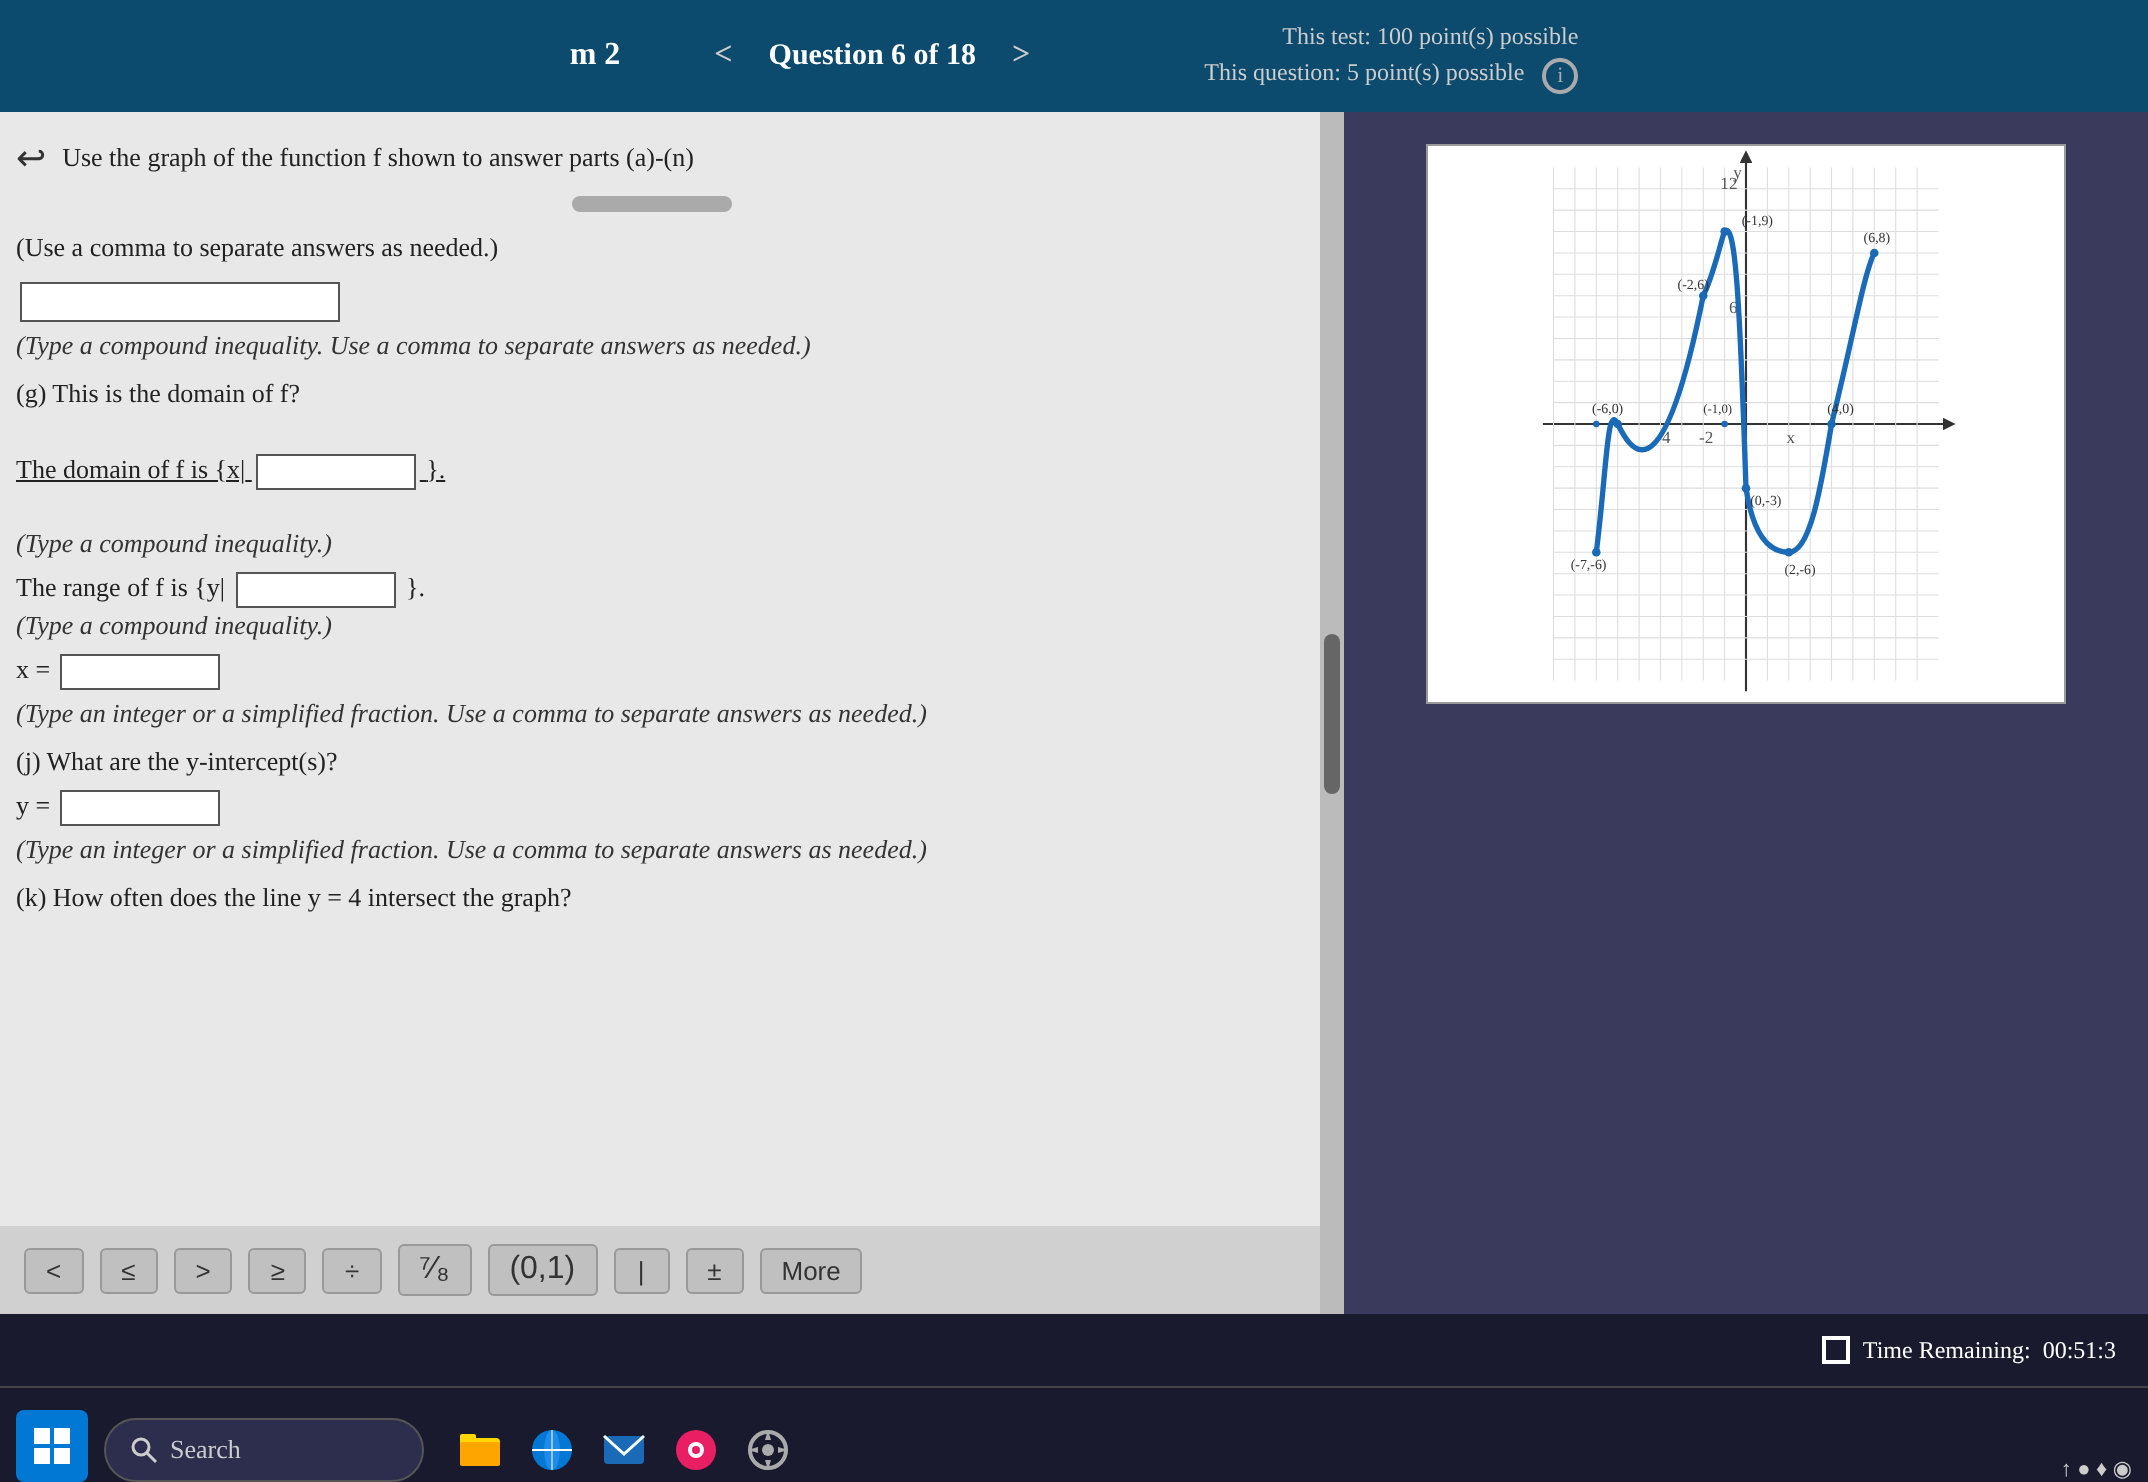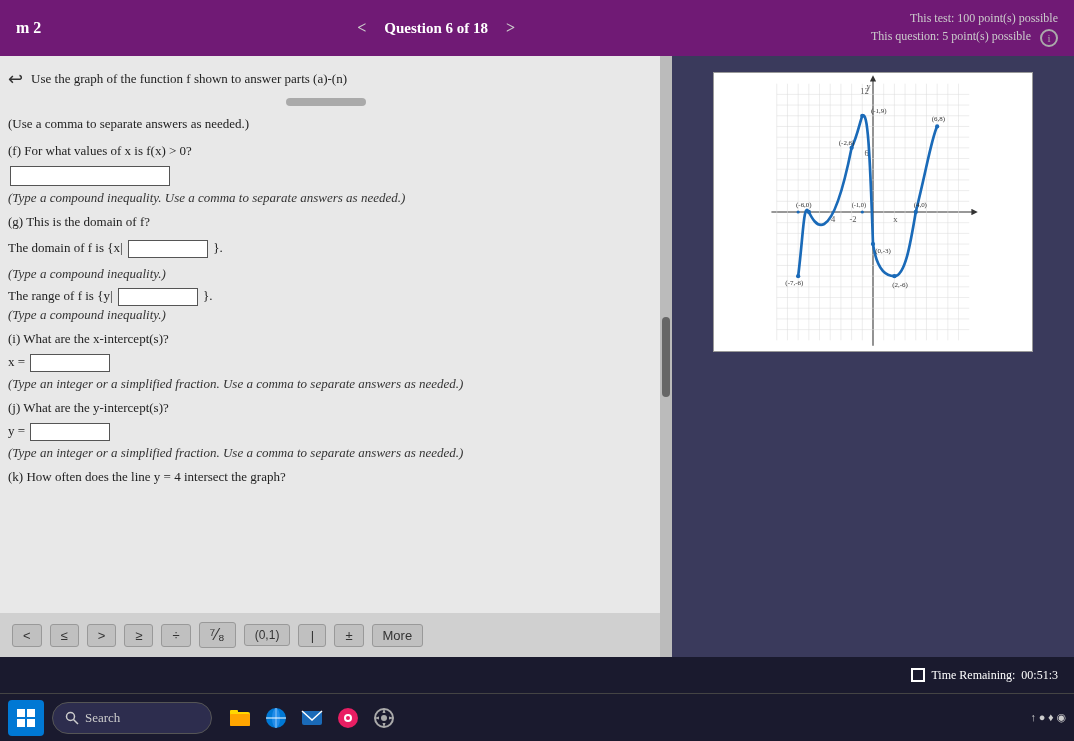--- a/index.html
+++ b/index.html
@@ -10,25 +10,25 @@
       color: #222;
       height: 741px;
       width: 1074px;
       overflow: hidden;
       display: flex;
       flex-direction: column;
     }
 
     
     .top-bar {
-      background: #701a75;
+      background: #0c4a6e;
       height: 56px;
       display: flex;
       align-items: center;
-      justify-content: space-between;
+      justify-content: center;
       padding: 0 16px;
       color: #fff;
       flex-shrink: 0;
       gap: 41px;
     }
     .top-bar-left {
       font-size: 16px;
       font-weight: bold;
       color: #fff;
     }
@@ -218,21 +218,21 @@
       display: flex;
       align-items: center;
       gap: 6px;
     }
 
     
     .taskbar {
       background: #1a1a2e;
       height: 48px;
       display: flex;
-      align-items: center;
+      align-items: flex-end;
       padding: 0 8px;
       gap: 8px;
       flex-shrink: 0;
       border-top: 1px solid #444;
     }
     .taskbar-start {
       width: 36px;
       height: 36px;
       background: #0078d4;
       display: flex;
@@ -322,48 +322,46 @@
 
       <div class="scroll-bar-container">
         <div class="scroll-bar"></div>
       </div>
 
       <div class="section">
         <span class="section-text">(Use a comma to separate answers as needed.)</span>
       </div>
 
       <div class="section">
-        <div class="section-text">(f) For what values of x is f(x) &gt; 0?</div>
         <div style="margin: 4px 0;">
           <input type="text" class="input-field" style="width: 160px; height: 20px; border: 1px solid rgb(85, 85, 85);">
         </div>
         <div class="section-label">(Type a compound inequality. Use a comma to separate answers as needed.)</div>
       </div>
 
       <div class="section">
         <div class="section-text">(g) This is the domain of f?</div>
-        <div style="margin: 8px 0; font-size:13px;">
+        <div style="margin: 19px 0; font-size:13px;text-decoration:underline;">
           <span>The domain of f is {x|</span>
           <input type="text" class="input-field" style="width: 80px; height: 18px; border: 1px solid rgb(85, 85, 85);">
           <span>}.</span>
         </div>
         <div class="section-label">(Type a compound inequality.)</div>
       </div>
 
       <div class="section">
         <div style="margin: 1px 0; font-size:13px;">
           <span>The range of f is {y|</span>
           <input type="text" class="input-field" style="width: 80px; height: 18px; border: 1px solid rgb(85, 85, 85);">
           <span>}.</span>
         </div>
         <div class="section-label">(Type a compound inequality.)</div>
       </div>
 
       <div class="section">
-        <div class="section-text">(i) What are the x-intercept(s)?</div>
         <div style="margin: 4px 0; font-size:13px;">
           <span>x =</span>
           <input type="text" class="input-field" style="width: 80px; height: 18px; border: 1px solid rgb(85, 85, 85);">
         </div>
         <div class="section-label">(Type an integer or a simplified fraction. Use a comma to separate answers as needed.)</div>
       </div>
 
       <div class="section">
         <div class="section-text">(j) What are the y-intercept(s)?</div>
         <div style="margin: 4px 0; font-size:13px;">
@@ -379,21 +377,21 @@
 
     </div>
 
     <div class="bottom-toolbar">
       <button class="toolbar-btn">&lt;</button>
       <button class="toolbar-btn">≤</button>
       <button class="toolbar-btn">&gt;</button>
       <button class="toolbar-btn">≥</button>
       <button class="toolbar-btn">÷</button>
       <button class="toolbar-btn" style="font-size:16px;">⁷⁄₈</button>
-      <button class="toolbar-btn" style="font-size:12px;text-align:center;">(0,1)</button>
+      <button class="toolbar-btn" style="font-size:16px;text-align:center;">(0,1)</button>
       <button class="toolbar-btn">|</button>
       <button class="toolbar-btn">±</button>
       <button class="toolbar-btn">More</button>
     </div>
 
   </div>
 
   <div class="scrollbar-track">
     <div class="scrollbar-thumb"></div>
   </div>

